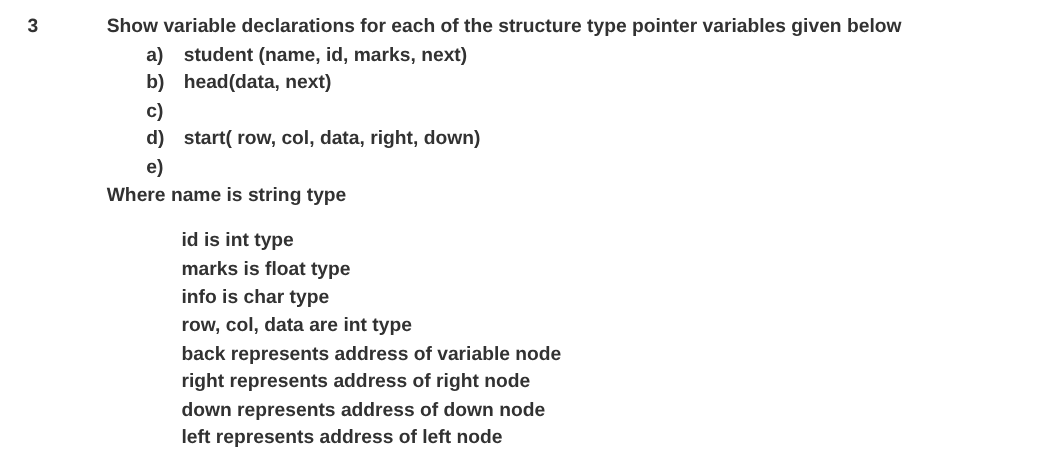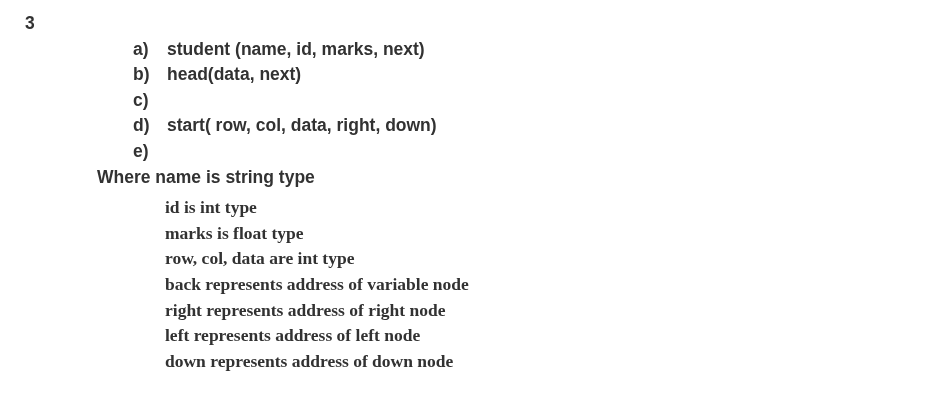--- a/index.html
+++ b/index.html
@@ -52,32 +52,32 @@
     top: 0;
   }
   .where-text {
     position: absolute;
     left: 97px;
     top: 0;
   }
   .def-text {
     position: absolute;
     left: 165px;
-    top: 5px;
-    font-family: Liberation Serif, serif;
+    top: 16px;
   }
 </style>
 </head>
 <body>
 
 <div class="page">
   <div class="doc">
 
     <div class="row">
       <span class="qnum">3</span>
+      <span class="title-text">Show variable declarations for each of the structure type pointer variables given below</span>
     </div>
 
     <div class="row">
       <span class="item-label">a)</span>
       <span class="item-text">student (name, id, marks, next)</span>
     </div>
     <div class="row">
       <span class="item-label">b)</span>
       <span class="item-text">head(data, next)</span>
     </div>
@@ -96,29 +96,32 @@
       <span class="where-text">Where name is string type</span>
     </div>
 
     <div class="row">
       <span class="def-text">id is int type</span>
     </div>
     <div class="row">
       <span class="def-text">marks is float type</span>
     </div>
     <div class="row">
+      <span class="def-text">info is char type</span>
+    </div>
+    <div class="row">
       <span class="def-text">row, col, data are int type</span>
     </div>
     <div class="row">
       <span class="def-text">back represents address of variable node</span>
     </div>
     <div class="row">
       <span class="def-text">right represents address of right node</span>
     </div>
     <div class="row">
-      <span class="def-text">left represents address of left node</span>
+      <span class="def-text">down represents address of down node</span>
     </div>
     <div class="row">
-      <span class="def-text">down represents address of down node</span>
+      <span class="def-text">left represents address of left node</span>
     </div>
 
   </div>
 </div>
 
 </body></html>

